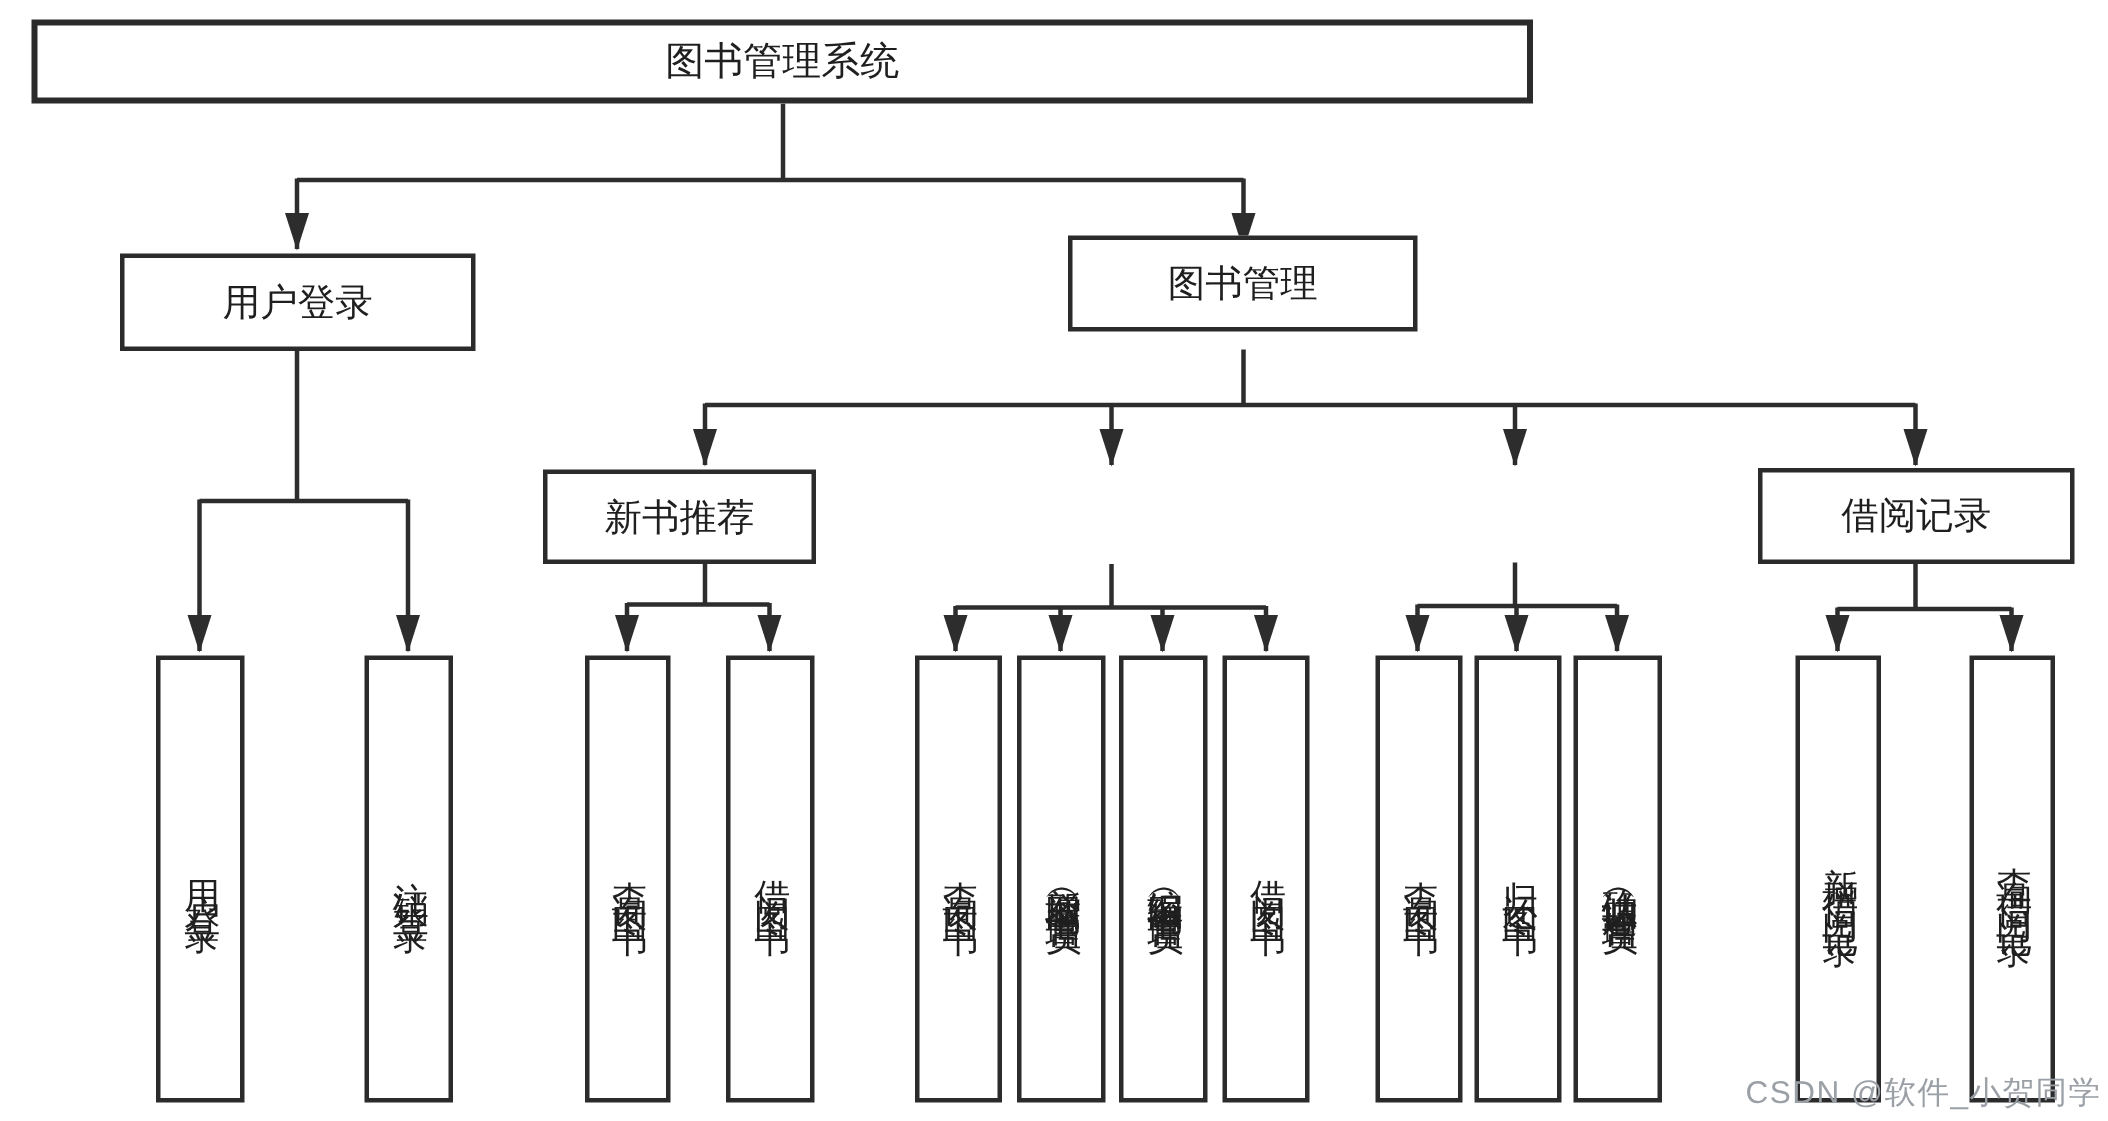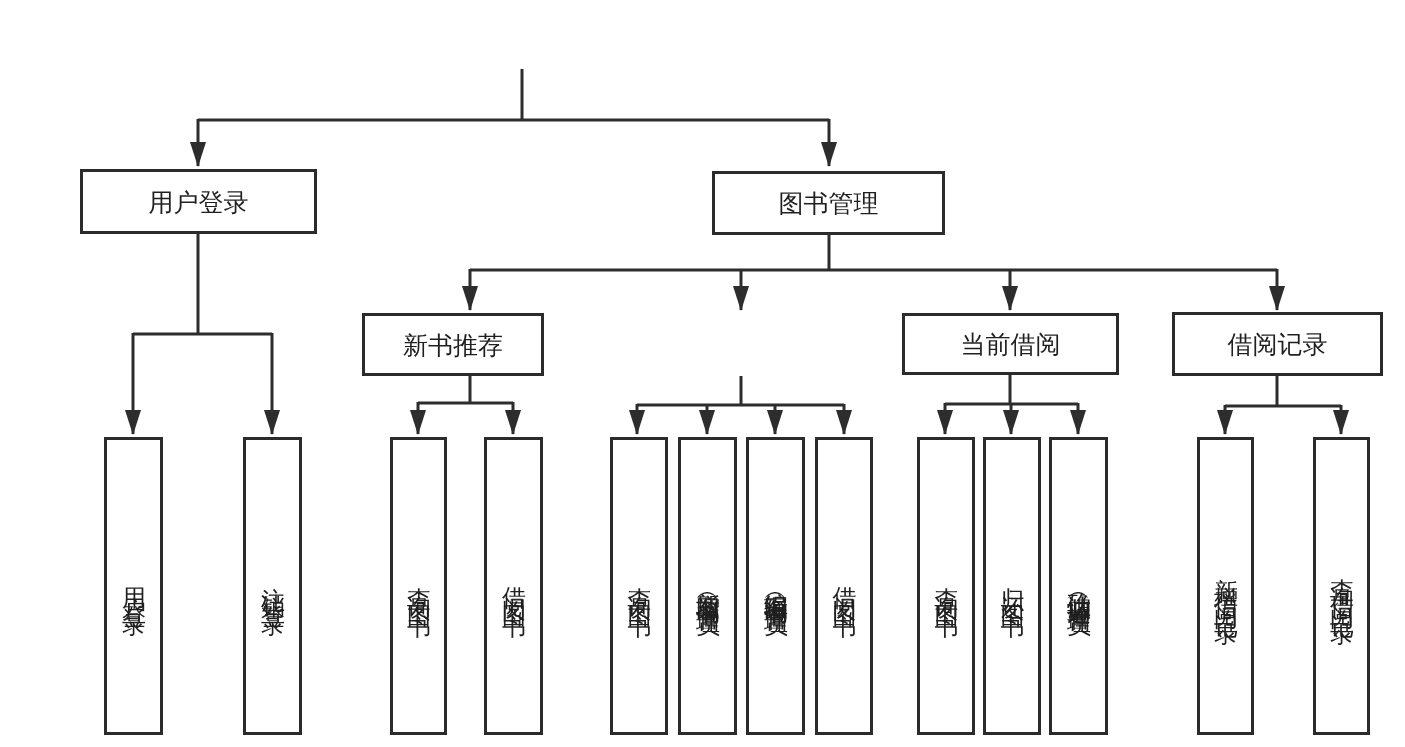--- a/index.html
+++ b/index.html
@@ -123,39 +123,40 @@
     </g>
 
     <g>
       <line x1="1277" y1="376" x2="1277" y2="406"></line>
       <line x1="1225" y1="406" x2="1341" y2="406"></line>
       <line x1="1225" y1="405" x2="1225" y2="434" marker-end="url(#arrow)"></line>
       <line x1="1341" y1="405" x2="1341" y2="434" marker-end="url(#arrow)"></line>
     </g>
   </svg>
 
+  <div class="box root" style="left:21px;top:13px;width:1001px;height:56px">图书管理系统</div>
 
   <div class="box" style="left:80px;top:169px;width:237px;height:65px">用户登录</div>
-  <div class="box" style="left:712px;top:171px;width:233px;height:64px">图书管理</div>
+  <div class="box" style="left:712px;top:157px;width:233px;height:64px">图书管理</div>
 
   <div class="box" style="left:362px;top:313px;width:182px;height:63px">新书推荐</div>
-  <div class="box" style="left:902px;top:313px;width:217px;height:62px">当前借阅</div>
   <div class="box" style="left:1172px;top:312px;width:211px;height:64px">借阅记录</div>
 
   <div class="box leaf" style="left:104px;top:437px;width:59px;height:298px">用户登录</div>
   <div class="box leaf" style="left:243px;top:437px;width:59px;height:298px">注销登录</div>
 
   <div class="box leaf" style="left:390px;top:437px;width:57px;height:298px">查询图书</div>
   <div class="box leaf" style="left:484px;top:437px;width:59px;height:298px">借阅图书</div>
 
   <div class="box leaf" style="left:610px;top:437px;width:58px;height:298px">查询图书</div>
   <div class="box leaf tight" style="left:678px;top:437px;width:59px;height:298px">新增图书（管理员）</div>
   <div class="box leaf tight" style="left:746px;top:437px;width:59px;height:298px">编辑图书（管理员）</div>
   <div class="box leaf" style="left:815px;top:437px;width:58px;height:298px">借阅图书</div>
 
   <div class="box leaf" style="left:917px;top:437px;width:58px;height:298px">查询图书</div>
   <div class="box leaf" style="left:983px;top:437px;width:58px;height:298px">归还图书</div>
   <div class="box leaf tight" style="left:1049px;top:437px;width:59px;height:298px">确认归还（管理员）</div>
 
   <div class="box leaf" style="left:1197px;top:437px;width:57px;height:298px">新增借阅记录</div>
   <div class="box leaf" style="left:1313px;top:437px;width:57px;height:298px">查询借阅记录</div>
 
+  <div class="watermark">CSDN @软件_小贺同学</div>
 </div>
 
 </body></html>

